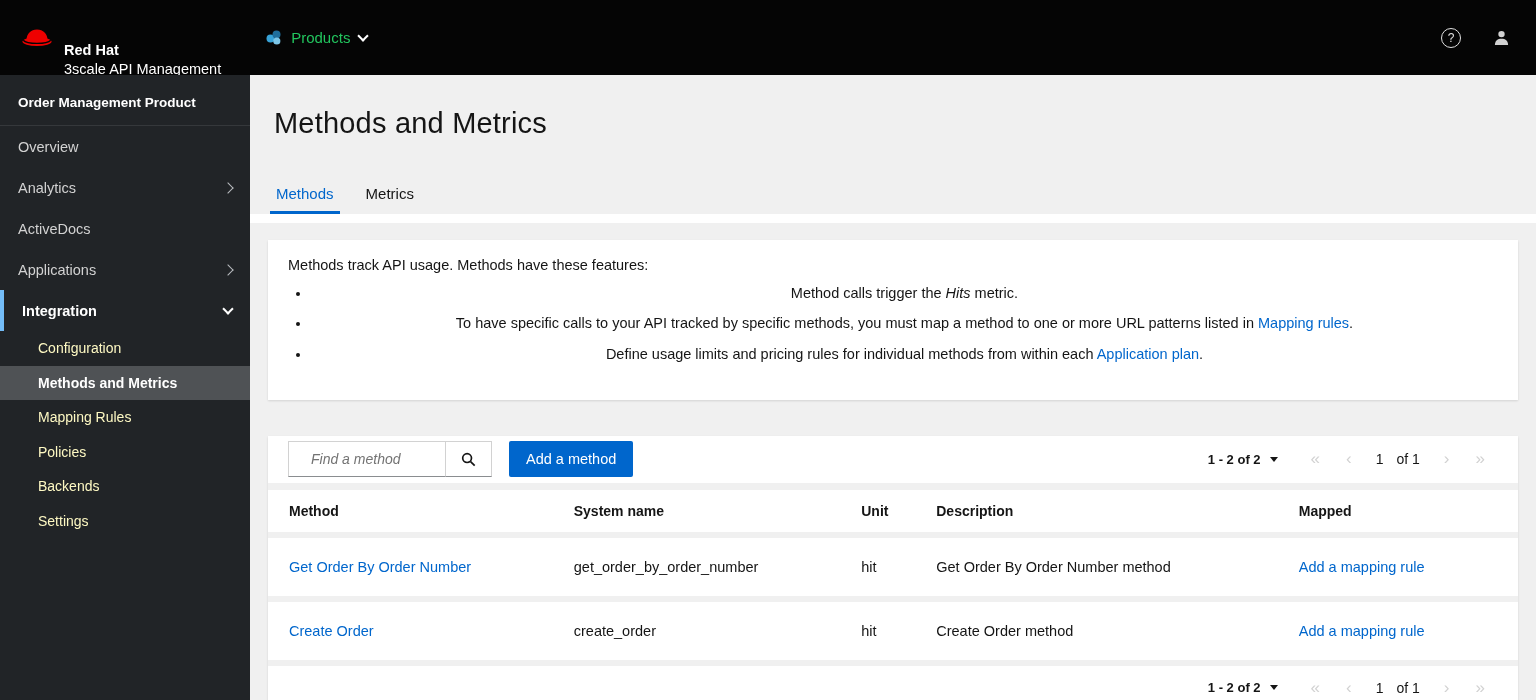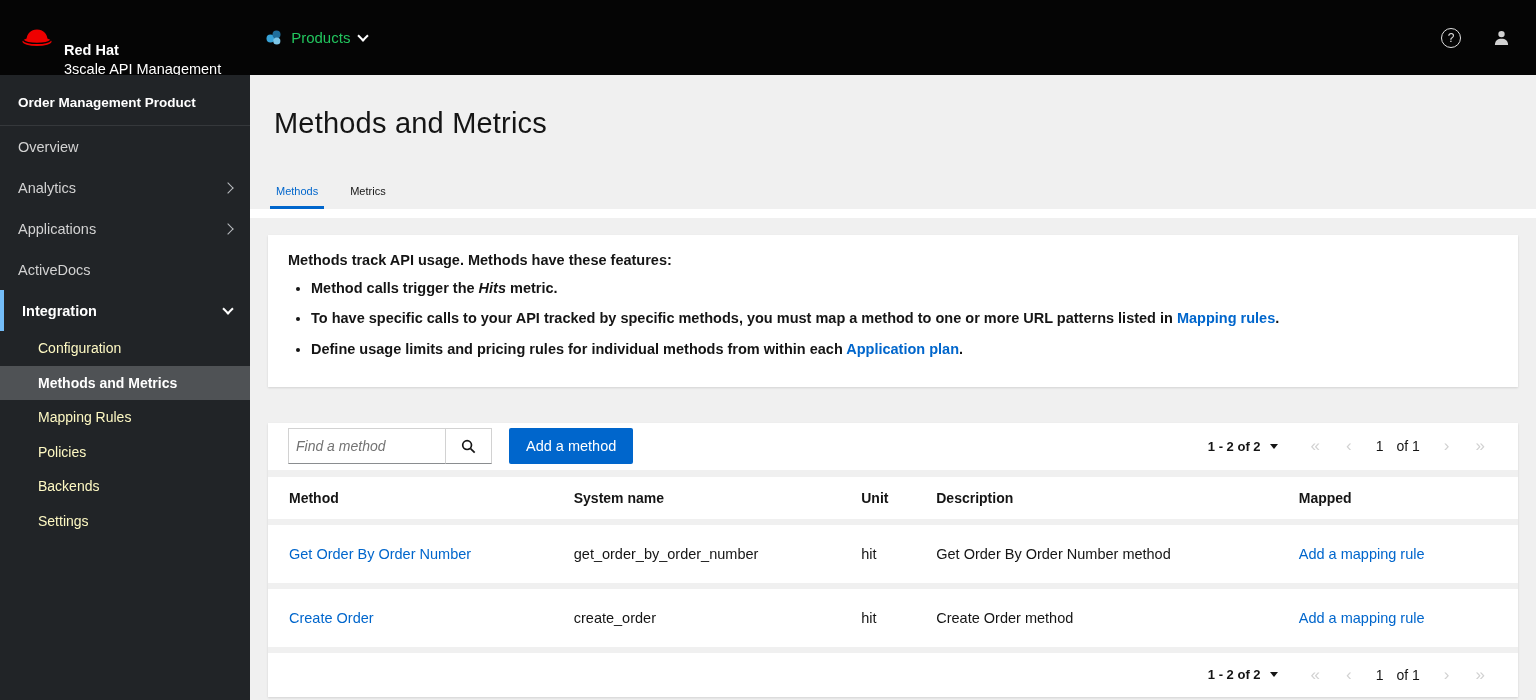--- a/index.html
+++ b/index.html
@@ -32,36 +32,36 @@
   .nav-item { display:flex; align-items:center; justify-content:space-between; padding:0 18px; height:41px;
               color:#d2d2d2; font-size:14.5px; cursor:pointer; }
   .nav-item.expanded { border-left:4px solid #73bcf7; color:#fff; font-weight:700; }
   .sub-item { height:34.5px; display:flex; align-items:center; padding-left:38px; color:#fef9c3; font-size:14px; cursor:pointer; }
   .sub-item.active { background:#4f5255; color:#fff; font-weight:700; }
 
   
   .main { flex:1; padding:0 18px; overflow:hidden; }
   .page-title { font-size:29px; font-weight:500; color:#151515; margin:32px 6px 0; letter-spacing:.2px; }
   .tabs { display:flex; gap:20px; margin:38px 2px 0; }
-  .tab { font-size:11px; padding:7px 6px 9px; color:#151515; cursor:pointer; }
+  .tab { font-size:15px; padding:7px 6px 9px; color:#151515; cursor:pointer; }
   .tab.active { color:#0066cc; border-bottom:3px solid #0066cc; }
   .tab-edge { height:9px; background:#fff; margin:0 -18px; }
 
   .card { background:#fff; box-shadow:0 1px 2px rgba(3,3,3,.12); }
-  .info-card { margin-top:17px; padding:17px 20px 20px; font-size:14.5px;font-weight:bold; }
-  .info-card ul { margin:10px 0 8px; padding-left:23px; }
+  .info-card { margin-top:17px; padding:17px 20px 20px; font-size:14.5px; }
+  .info-card ul { margin:10px 0 16px; padding-left:23px;text-align:center; }
   .info-card li { margin-bottom:10px; line-height:1.4; }
   .info-card li:last-child { margin-bottom:0; }
   .link { color:#0066cc; text-decoration:none; cursor:pointer; }
 
   .table-card { margin-top:36px; }
   .toolbar { display:flex; align-items:center; padding:5px 20px; height:47px; }
   .search-group { display:flex; }
   .search-input { width:158px; height:36px; border:1px solid #d2d2d2; border-bottom-color:#8a8d90;
-                  padding:0 7px; font-size:14px; font-family:inherit; color:#151515; outline:none; }
+                  padding:0 22px; font-size:14px; font-family:inherit; color:#151515; outline:none; }
   .search-input::placeholder { font-style:italic; color:#737373; }
   .search-btn { width:46px; height:36px; background:#fff; border:1px solid #d2d2d2; border-left:none;
                 border-bottom-color:#8a8d90; display:flex; align-items:center; justify-content:center; cursor:pointer; }
   .btn-primary { margin-left:17px; height:36px; padding:0 17px; background:#0066cc; color:#fff; border:none;
                  border-radius:2px; font-size:14.5px; font-family:inherit; cursor:pointer; }
 
   .pagination { display:flex; align-items:center; }
   .toolbar .pagination { margin-left:auto; }
   .pag-toggle { display:flex; align-items:center; cursor:pointer; }
   .pag-range { font-size:13px; font-weight:700; color:#151515; }
@@ -121,25 +121,25 @@
     <div class="ctx">Order Management Product</div>
 
     <div class="nav-item">
       <span>Overview</span>
     </div>
     <div class="nav-item">
       <span>Analytics</span>
       <span class="chev r gray"></span>
     </div>
     <div class="nav-item">
+      <span>ActiveDocs</span>
+    </div>
+    <div class="nav-item">
       <span>Applications</span>
       <span class="chev r gray"></span>
-    </div>
-    <div class="nav-item">
-      <span>ActiveDocs</span>
     </div>
     <div class="nav-item expanded">
       <span>Integration</span>
       <span class="chev d white"></span>
     </div>
 
     <div class="subnav">
       <div class="sub-item">
         <span>Configuration</span>
       </div>

